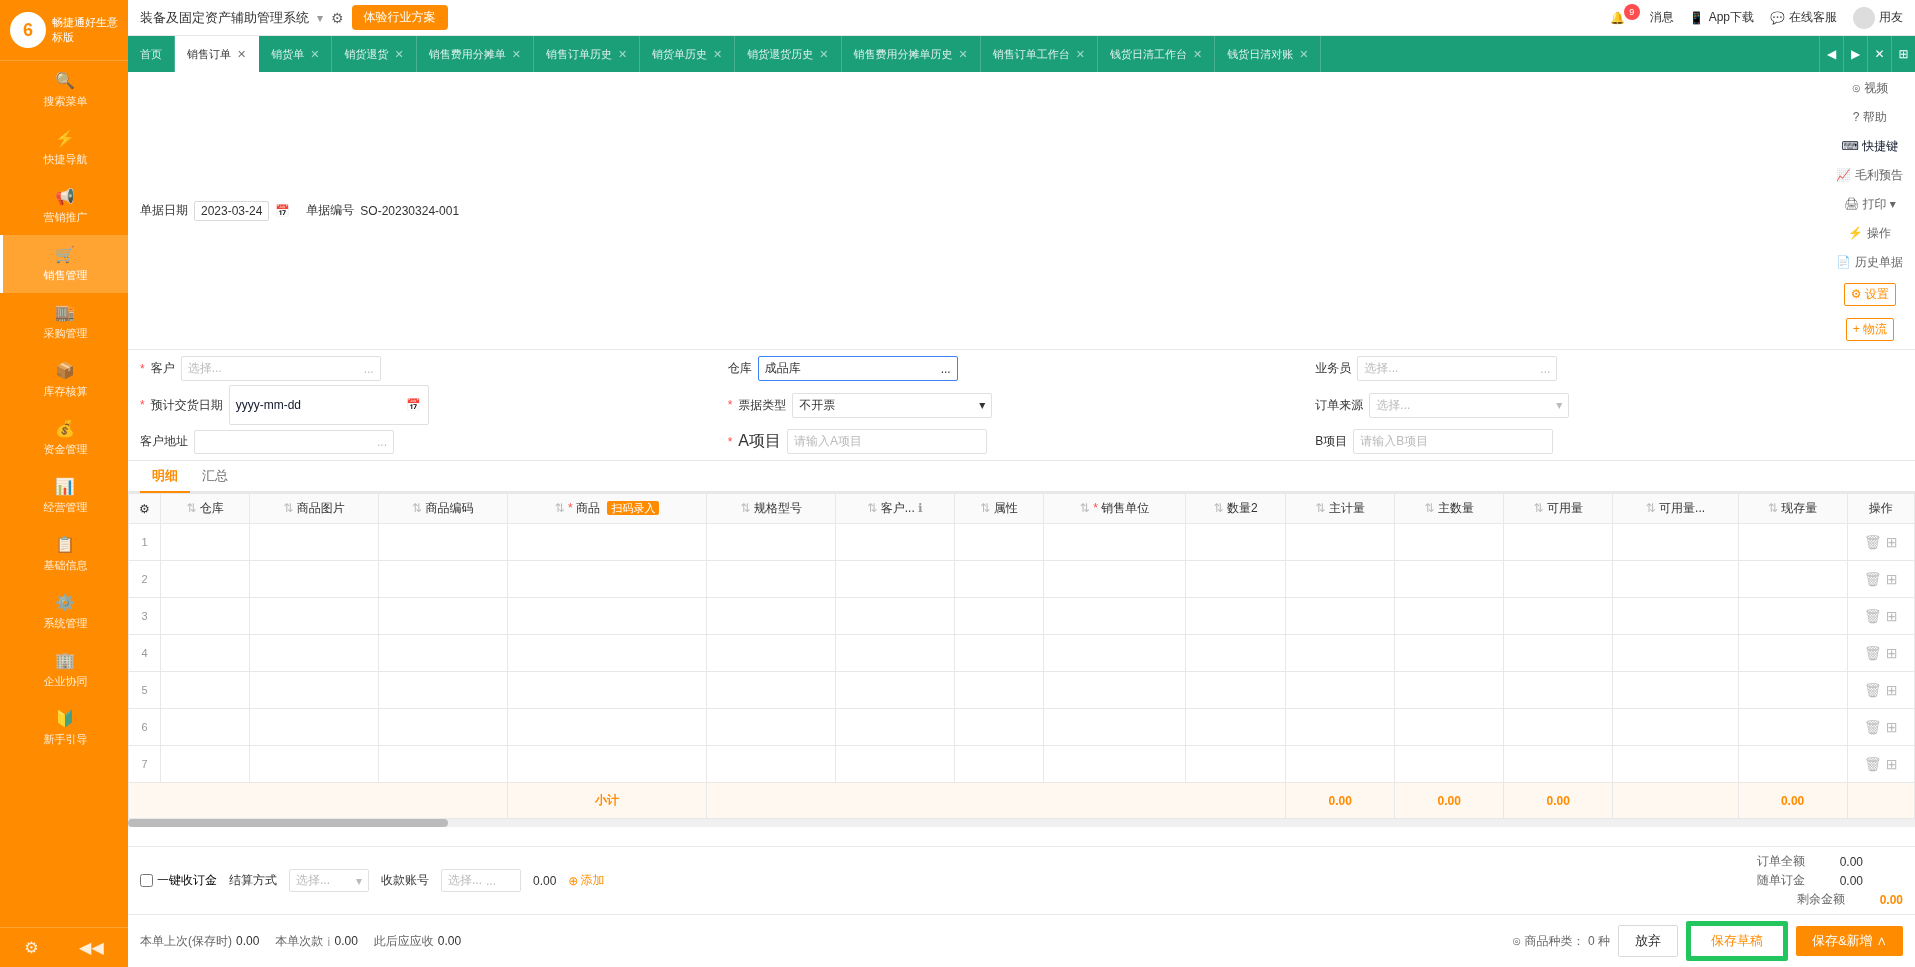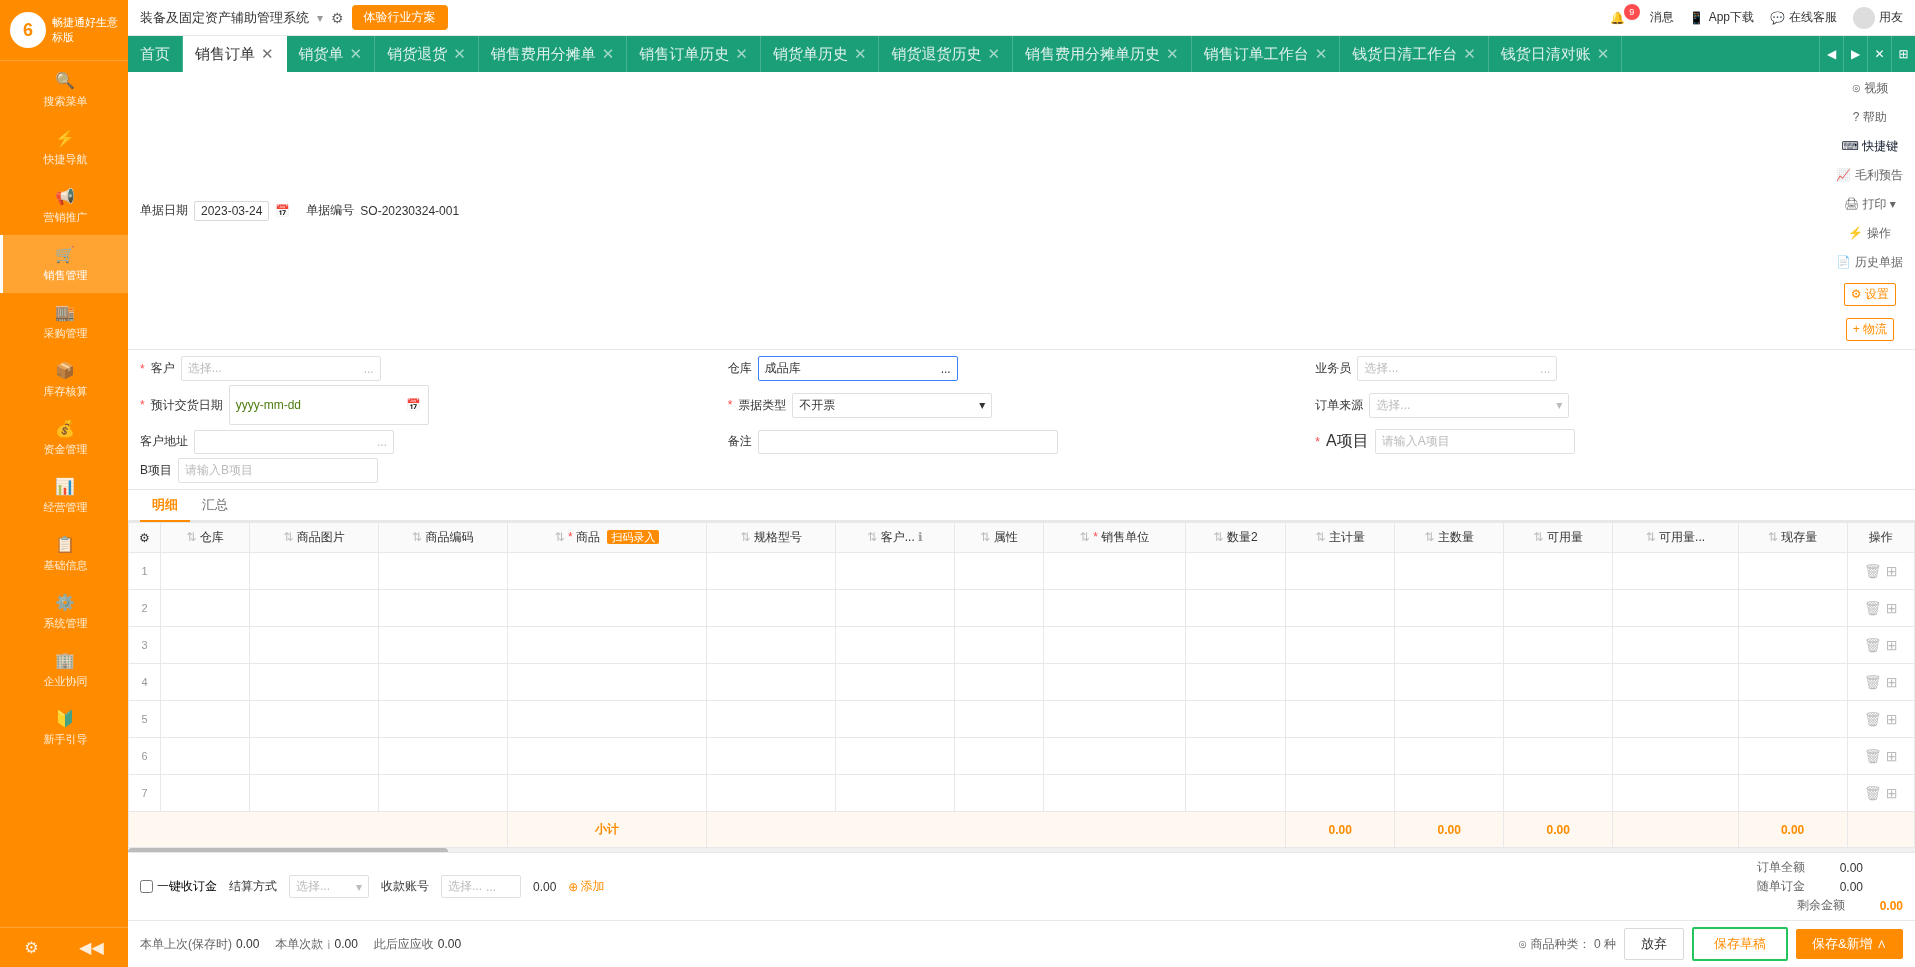--- a/index.html
+++ b/index.html
@@ -24,21 +24,21 @@
     .topbar { height: 36px; background: white; display: flex; align-items: center; padding: 0 12px; border-bottom: 1px solid #e8e8e8; gap: 8px; flex-shrink: 0; }
     .topbar-title { color: #333; font-size: 13px; }
     .topbar-arrow { color: #999; font-size: 12px; }
     .topbar-settings { color: #666; font-size: 14px; cursor: pointer; }
     .topbar-btn { background: #ff8c00; color: white; border: none; padding: 4px 12px; border-radius: 4px; cursor: pointer; font-size: 12px; }
     .topbar-right { margin-left: auto; display: flex; align-items: center; gap: 16px; color: #333; font-size: 12px; }
     .topbar-right-item { display: flex; align-items: center; gap: 4px; cursor: pointer; }
 
     
     .tabs { height: 36px; background: #1a9f78; display: flex; align-items: center; padding: 0; flex-shrink: 0; overflow: hidden; }
-    .tab { padding: 0 12px; height: 36px; display: flex; align-items: center; color: rgba(255,255,255,0.85); cursor: pointer; font-size: 15px; white-space: nowrap; border-right: 1px solid rgba(255,255,255,0.2); gap: 4px; flex-shrink: 0; }
+    .tab { padding: 0 12px; height: 36px; display: flex; align-items: center; color: rgba(255,255,255,0.85); cursor: pointer; font-size: 11px; white-space: nowrap; border-right: 1px solid rgba(255,255,255,0.2); gap: 4px; flex-shrink: 0; }
     .tab.active { background: white; color: #333; }
     .tab .close { opacity: 0.7; margin-left: 2px; }
     .tab.home { background: #1a9f78; }
     .tabs-arrows { display: flex; margin-left: auto; }
     .tabs-arrow { width: 24px; height: 36px; display: flex; align-items: center; justify-content: center; color: white; cursor: pointer; border-left: 1px solid rgba(255,255,255,0.2); }
 
     
     .detail-tabs { display: flex; align-items: center; border-bottom: 2px solid #e8e8e8; margin: 0; padding: 0 12px; background: white; flex-shrink: 0; }
     .detail-tab { padding: 6px 12px; cursor: pointer; font-size: 13px; color: #666; border-bottom: 2px solid transparent; margin-bottom: -2px; }
     .detail-tab.active { color: #ff8c00; border-bottom: 2px solid #ff8c00; font-weight: bold; }
@@ -47,21 +47,21 @@
     .table-container { flex: 1; overflow: auto; background: white; }
     .data-table { width: 100%; border-collapse: collapse; font-size: 12px; }
     .data-table th { background: #fafafa; border: 1px solid #e8e8e8; padding: 6px 8px; color: #333; font-weight: normal; white-space: nowrap; text-align: center; position: sticky; top: 0; z-index: 2; }
     .data-table td { border: 1px solid #e8e8e8; padding: 0; height: 36px; text-align: center; }
     .data-table td.row-num { color: #999; font-size: 11px; }
     .data-table .action-col { display: flex; align-items: center; justify-content: center; gap: 4px; height: 36px; }
     .action-icon { color: #bbb; cursor: pointer; font-size: 14px; }
     .subtotal-row { background: #fff8f0; }
     .subtotal-row td { border: 1px solid #e8e8e8; padding: 6px 8px; color: #ff8c00; font-weight: bold; }
     .subtotal-label { color: #ff8c00; font-size: 12px; }
-    .save-btn { background: white; border: 2px solid #22c55e; color: #ff8c00; padding: 6px 20px; border-radius: 2px; cursor: pointer; font-size: 13px; }
+    .save-btn { background: white; border: 5px solid #22c55e; color: #ff8c00; padding: 6px 20px; border-radius: 2px; cursor: pointer; font-size: 13px; }
     .save-new-btn { background: #ff8c00; border: none; color: white; padding: 6px 16px; border-radius: 2px; cursor: pointer; font-size: 13px; }
     .discard-btn { background: white; border: 1px solid #d9d9d9; color: #333; padding: 6px 16px; border-radius: 2px; cursor: pointer; font-size: 13px; }
 
     .scrollbar-area { height: 8px; background: #f0f0f0; }
     .scrollbar-inner { width: 320px; height: 8px; background: #bbb; border-radius: 4px; margin-left: 0; }
 
     .content-area { display: flex; flex-direction: column; flex: 1; overflow: hidden; position: relative; }
 
     .final-bottom { display: flex; align-items: center; padding: 6px 12px; background: white; border-top: 1px solid #e8e8e8; gap: 16px; flex-shrink: 0; }
   </style>
@@ -267,21 +267,21 @@
           <span style="color:#333;font-size:12px;">业务员</span>
           <div style="flex:1;border:1px solid #e0e0e0;border-radius:2px;padding:3px 6px;min-height:24px;display:flex;align-items:center;color:#bbb;cursor:pointer;max-width:200px;">
             <span>选择...</span>
             <span style="margin-left:auto;">...</span>
           </div>
         </div>
 
         <div style="display:flex;align-items:center;gap:6px;">
           <span style="color:#ff4d4f;font-size:12px;">*</span>
           <span style="color:#333;font-size:12px;">预计交货日期</span>
-          <div style="flex:1;border:1px solid #e0e0e0;border-radius:2px;padding:12px 6px;min-height:24px;display:flex;align-items:center;color:#4d7c0f;cursor:pointer;max-width:200px;">
+          <div style="flex:1;border:1px solid #e0e0e0;border-radius:2px;padding:12px 6px;min-height:24px;display:flex;align-items:center;color:#0f172a;cursor:pointer;max-width:200px;">
             <span>yyyy-mm-dd</span>
             <span style="margin-left:auto;">📅</span>
           </div>
         </div>
         <div style="display:flex;align-items:center;gap:6px;">
           <span style="color:#ff4d4f;font-size:12px;">*</span>
           <span style="color:#333;font-size:12px;">票据类型</span>
           <div style="flex:1;border:1px solid #e0e0e0;border-radius:2px;padding:3px 6px;min-height:24px;display:flex;align-items:center;color:#333;cursor:pointer;max-width:200px;">
             <span>不开票</span>
             <span style="margin-left:auto;">▾</span>
@@ -293,24 +293,20 @@
             <span>选择...</span>
             <span style="margin-left:auto;">▾</span>
           </div>
         </div>
 
         <div style="display:flex;align-items:center;gap:6px;">
           <span style="color:#333;font-size:12px;">客户地址</span>
           <div style="flex:1;border:1px solid #e0e0e0;border-radius:2px;padding:3px 6px;min-height:24px;display:flex;align-items:center;color:#bbb;cursor:pointer;max-width:200px;">
             <span style="margin-left:auto;">...</span>
           </div>
-        </div>
-        <div style="display:flex;align-items:center;gap:6px;">
-          <span style="color:#333;font-size:12px;">备注</span>
-          <div style="flex:1;border:1px solid #e0e0e0;border-radius:2px;padding:3px 6px;min-height:24px;display:flex;align-items:center;cursor:pointer;max-width:300px;"></div>
         </div>
         <div style="display:flex;align-items:center;gap:6px;">
           <span style="color:#ff4d4f;font-size:12px;">*</span>
           <span style="color:#333;font-size:16px;">A项目</span>
           <div style="flex:1;border:1px solid #e0e0e0;border-radius:2px;padding:3px 6px;min-height:24px;display:flex;align-items:center;color:#bbb;cursor:pointer;max-width:200px;">
             <span>请输入A项目</span>
           </div>
         </div>
 
         <div style="display:flex;align-items:center;gap:6px;">

